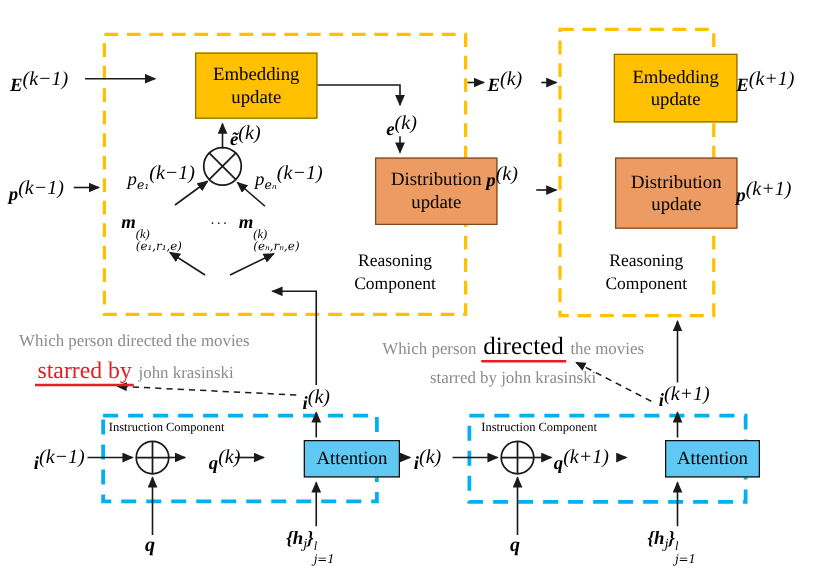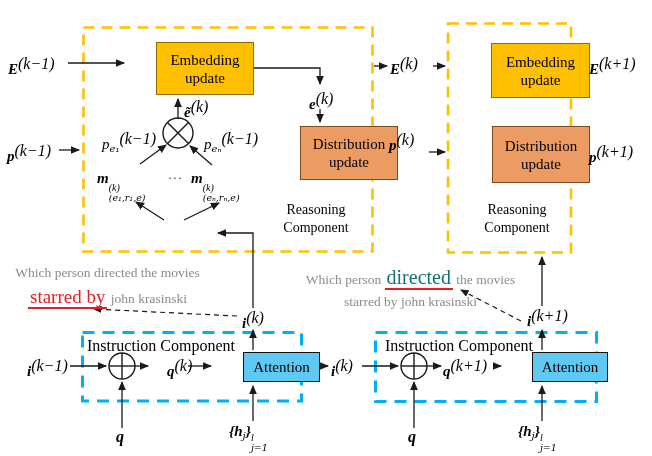--- a/index.html
+++ b/index.html
@@ -22,28 +22,28 @@
   .sp{font-size:16px;font-style:italic;vertical-align:5px;}
   .ms{font-size:10px;font-style:italic;vertical-align:-3px;
       font-family:"DejaVu Serif","DejaVu Sans",serif;}
   .stk{display:inline-flex;flex-direction:column;align-items:flex-start;
        line-height:1;vertical-align:-8px;}
   .sp2{font-size:10px;font-style:italic;}
   .sb2{font-size:9.5px;font-style:italic;font-family:"DejaVu Serif","DejaVu Sans",serif;}
   .dots{font-size:12px;letter-spacing:1px;color:#222;}
 
   
-  .complab{position:absolute;font-size:16px;line-height:1.3;text-align:right;white-space:nowrap;}
+  .complab{position:absolute;font-size:10px;line-height:1.3;text-align:right;white-space:nowrap;}
   .complab2{position:absolute;font-size:14px;line-height:1.3;text-align:center;}
 
   
   .q{position:absolute;text-align:center;color:#8b8b8b;
      font-size:13.5px;line-height:1.45;white-space:nowrap;}
   .qred1{color:#e51d25;font-size:19px;border-bottom:2px solid #e51d25;padding:0 2px;}
-  .qred2{color:#0f766e;font-size:20px;border-bottom:2px solid #e51d25;padding:0 2px;}
+  .qred2{color:#000000;font-size:20px;border-bottom:2px solid #e51d25;padding:0 2px;}
 </style>
 </head>
 <body>
 
 <div class="canvas">
 
   <svg class="layer">
     <defs>
       <marker id="ah" markerWidth="8" markerHeight="8" refX="6.2" refY="3" orient="auto">
         <path d="M0,0 L7,3 L0,6 z" fill="#1a1a1a"></path>

